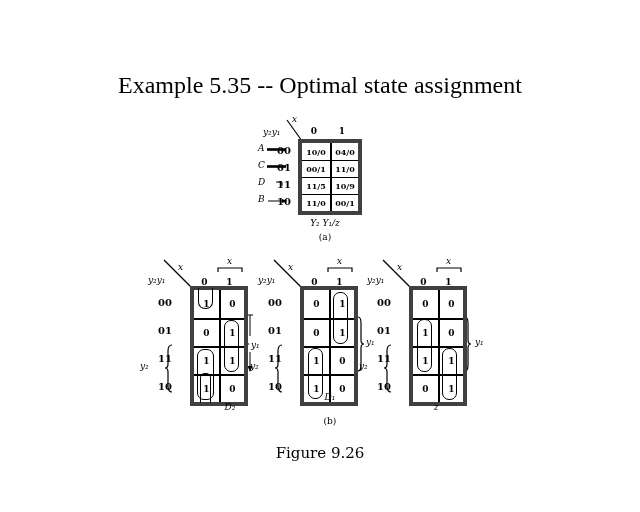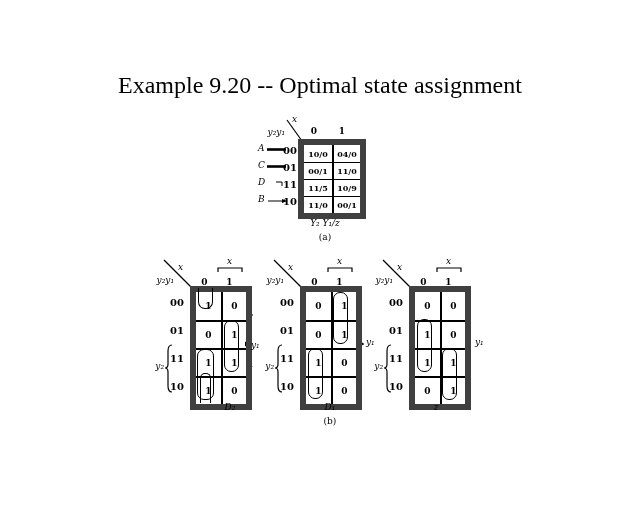--- a/index.html
+++ b/index.html
@@ -6,43 +6,43 @@
   .slide{position:relative;width:640px;height:512px;background:#fff;color:#000;
          font-family:"DejaVu Serif",serif;overflow:hidden;}
   .title{position:absolute;top:72px;left:0;width:640px;text-align:center;
          font-size:24px;font-family:"Liberation Serif","DejaVu Serif",serif;}
   .caption{position:absolute;top:444px;left:20px;width:600px;text-align:center;font-size:15px;}
   .lbl{position:absolute;font-size:9px;line-height:1.1;white-space:nowrap;}
   .it{font-style:italic;}
   .bd{font-weight:bold;}
   .sm{font-size:10px;}
   .ctr{text-align:center;}
-  .rt{text-align:right;}
-  .grid{position:absolute;display:grid;border:6px solid #404040;background:transparent;text-align:right;}
+  .rt{text-align:left;}
+  .grid{position:absolute;display:grid;border:4px solid #404040;background:transparent;text-align:right;}
   .sgrid{grid-template-columns:28px 28px;grid-auto-rows:17px;}
   .kgrid{grid-template-columns:25px 25px;grid-auto-rows:28px;}
   .cell{display:flex;align-items:center;justify-content:center;font-weight:bold;}
   .sc{font-size:8px;}
   .kc{font-size:9px;}
   .bl2{border-left:2px solid #000;}
   .bt1{border-top:1px solid #000;}
   .bt2{border-top:2px solid #000;}
   .oval{position:absolute;border:1.5px solid #000;border-radius:7px;}
   .open-top{border-top:none;border-radius:0 0 7px 7px;}
   .open-bottom{border-bottom:none;border-radius:5px 5px 0 0;}
   .kmap{position:absolute;top:256px;width:145px;height:180px;}
   .table-a{position:absolute;left:250px;top:114px;width:125px;height:145px;}
   svg.lineart{position:absolute;left:0;top:0;pointer-events:none;}
 </style>
 </head>
 <body>
 
 <div class="slide">
 
-  <div class="title">Example 9.20 -- Optimal state assignment</div>
+  <div class="title">Example 5.35 -- Optimal state assignment</div>
 
   <svg class="lineart" width="640" height="512" viewBox="0 0 640 512">
 
     <line x1="302" y1="141" x2="287" y2="120" stroke="#000" stroke-width="1.2"></line>
 
     <line x1="267" y1="149.5" x2="286" y2="149.5" stroke="#000" stroke-width="2.6"></line>
     <line x1="267" y1="166.5" x2="286" y2="166.5" stroke="#000" stroke-width="2.6"></line>
     <path d="M276,182 L282,182 L282,186" fill="none" stroke="#000" stroke-width="1"></path>
     <line x1="268" y1="201" x2="283" y2="201" stroke="#000" stroke-width="1"></line>
     <path d="M282,199 L287.5,201 L282,203 Z" fill="#000" stroke="none"></path>
@@ -154,21 +154,21 @@
       <div class="cell kc bl2 bt2">0</div>
       <div class="cell kc bt2">1</div>
       <div class="cell kc bl2 bt2">0</div>
     </div>
 
     <div class="oval" style="left:91px;top:36px;width:13px;height:50px;"></div>
     <div class="oval" style="left:66px;top:92px;width:13px;height:49px;"></div>
 
     <span class="lbl it rt" style="left:8px;top:106px;width:24px;">y₂</span>
     <span class="lbl it" style="left:124px;top:82px;">y₁</span>
-    <span class="lbl it ctr" style="left:60px;top:147px;width:56px;">D₁</span>
+    <span class="lbl it ctr" style="left:60px;top:137px;width:56px;">D₁</span>
     <span class="lbl ctr" style="left:60px;top:161px;width:56px;">(b)</span>
   </div>
 
   <div class="kmap" style="left:351px;">
     <span class="lbl it" style="left:46px;top:7px;">x</span>
     <span class="lbl it rt" style="left:16px;top:20px;width:26px;">y₂y₁</span>
     <span class="lbl it ctr" style="left:85px;top:1px;width:25px;">x</span>
     <span class="lbl bd ctr" style="left:60px;top:22px;width:25px;">0</span>
     <span class="lbl bd ctr" style="left:85px;top:22px;width:25px;">1</span>
 
@@ -189,14 +189,15 @@
     </div>
 
     <div class="oval" style="left:66px;top:63px;width:13px;height:51px;"></div>
     <div class="oval" style="left:91px;top:92px;width:13px;height:50px;"></div>
 
     <span class="lbl it rt" style="left:8px;top:106px;width:24px;">y₂</span>
     <span class="lbl it" style="left:124px;top:82px;">y₁</span>
     <span class="lbl it ctr" style="left:57px;top:147px;width:56px;">z</span>
   </div>
 
+  <div class="caption">Figure 9.26</div>
 
 </div>
 
 </body></html>

